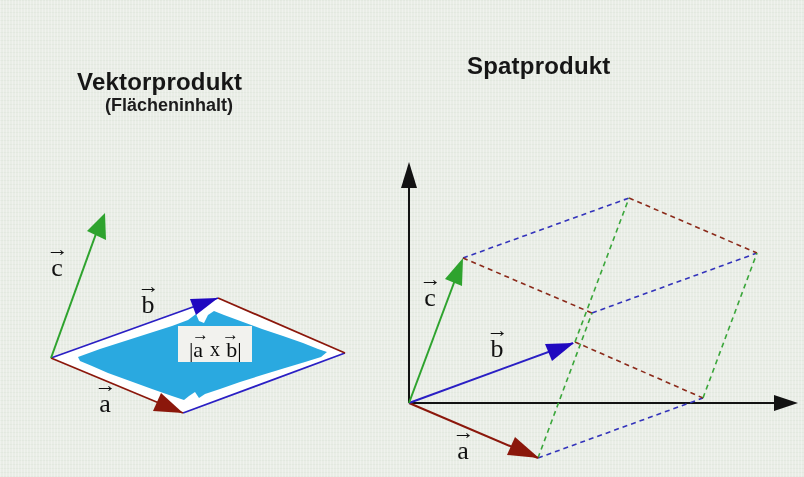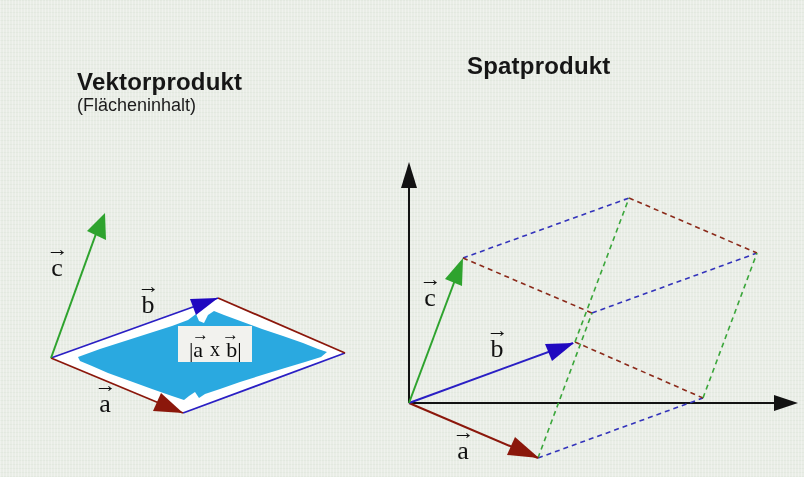--- a/index.html
+++ b/index.html
@@ -18,22 +18,23 @@
     color:#161616;
     font-size:24px;
     font-weight:600;
     letter-spacing:.2px;
     white-space:nowrap;
   }
   .subtitle{
     position:absolute;
     color:#1c1c1c;
     font-size:18px;
-    font-weight:400;
+    font-weight:700;
     white-space:nowrap;
+    margin-left:28px;
   }
   svg.layer{position:absolute;left:0;top:0;}
   .vec-label{
     position:absolute;
     width:34px;
     display:flex;
     flex-direction:column;
     align-items:center;
     color:#101010;
     font-family:"Liberation Serif", serif;

